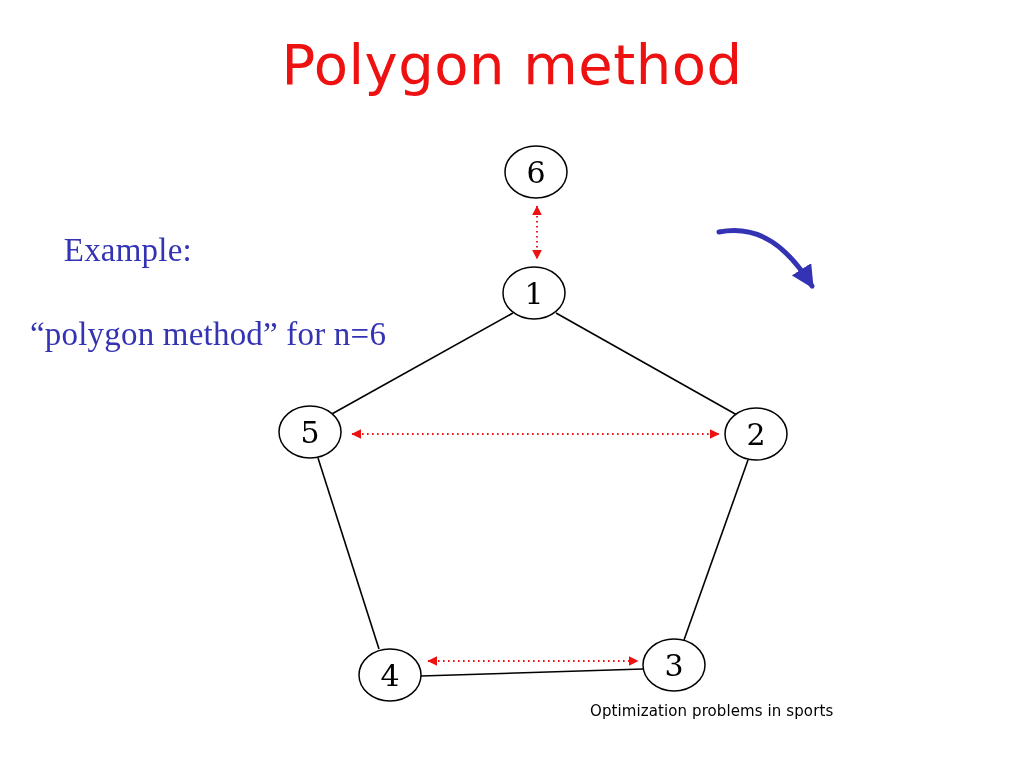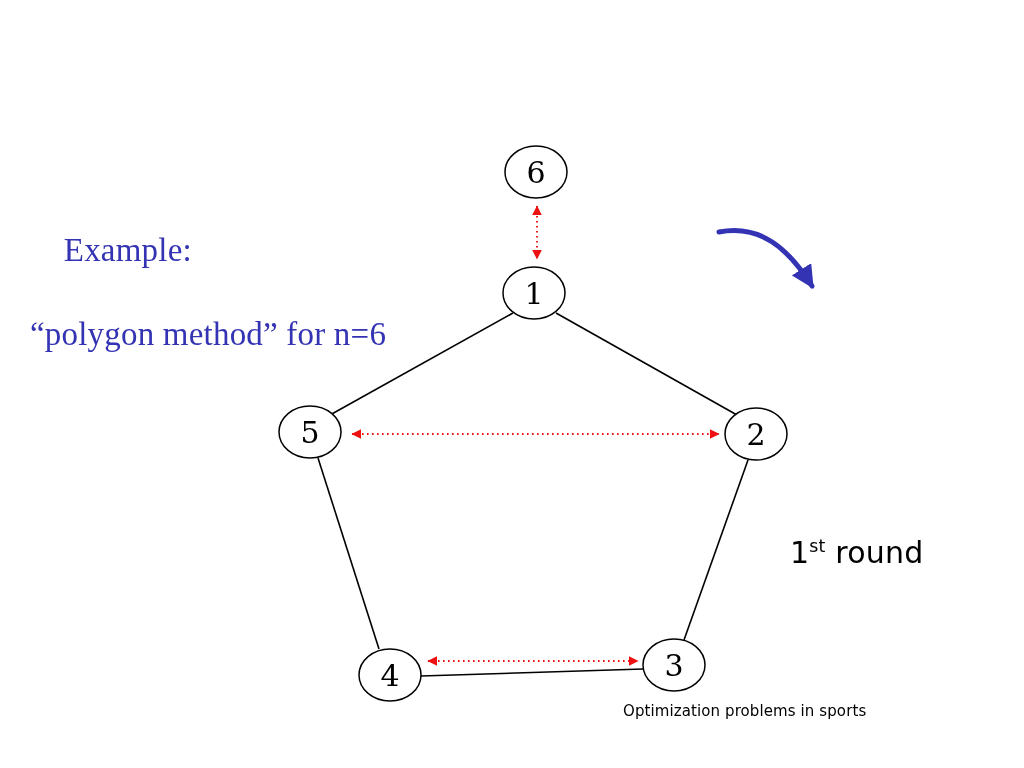--- a/index.html
+++ b/index.html
@@ -61,21 +61,21 @@
     font-weight: 400;
     color: #000000;
     letter-spacing: 0.2px;
   }
   #round-label sup {
     font-size: 0.58em;
     vertical-align: super;
     line-height: 0;
   }
   #footer-note {
-    left: 623px;
+    left: 590px;
     top: 703px;
     font-family: "DejaVu Sans", sans-serif;
     font-size: 15px;
     font-weight: 400;
     color: #000000;
     letter-spacing: 0.1px;
   }
   .node-label {
     font-family: "DejaVu Serif", serif;
     font-size: 30px;
@@ -138,23 +138,23 @@
       </g>
       <g>
         <ellipse cx="310" cy="432" rx="31" ry="26" fill="#ffffff" stroke="#000000" stroke-width="1.5"></ellipse>
         <text class="node-label" x="310" y="432" text-anchor="middle" dominant-baseline="central">5</text>
       </g>
     </g>
 
     <path d="M 719 232 C 760 224 788 248 812 286" stroke="#3333b3" stroke-width="5" fill="none" stroke-linecap="round" marker-end="url(#blue-head)"></path>
   </svg>
 
+  <div class="txt" id="slide-title">Polygon method</div>
 
   <div class="txt" id="example-block">
     <span>Example:</span>
     <span class="line2">“polygon method” for n=6</span>
   </div>
 
-  <div class="txt" id="round-label"><span>1</span><sup>st</sup><span> round</span></div>
 
   <div class="txt" id="footer-note">Optimization problems in sports</div>
 
 </div>
 
 </body></html>

